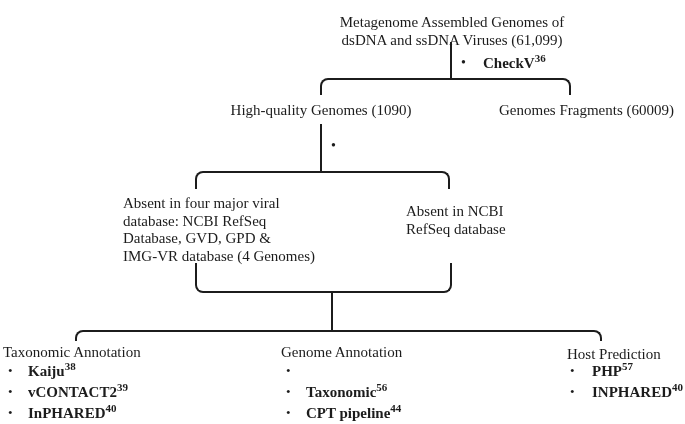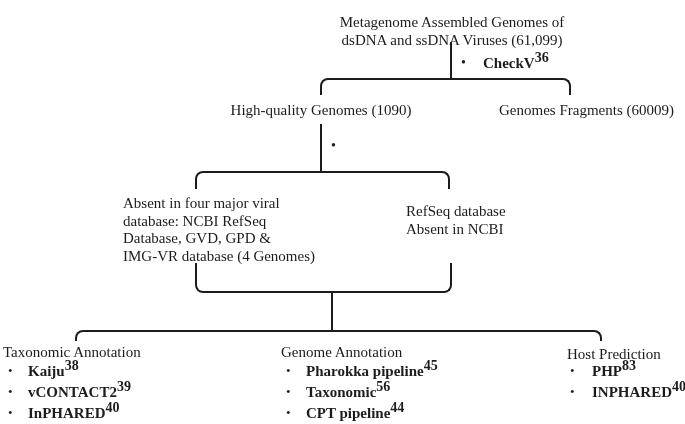--- a/index.html
+++ b/index.html
@@ -69,21 +69,21 @@
   }
   .bullet-row .bullet {
     font-weight: normal;
     font-size: 13px;
     flex: 0 0 auto;
   }
   .col1 .bullet { width: 20px; }
   .col2 .bullet { width: 20px; }
   .col3 .bullet { width: 22px; }
   sup {
-    font-size: 14px;
+    font-size: 11px;
     line-height: 0;
     vertical-align: super;
   }
 </style>
 </head>
 <body>
 
 <div class="node center" style="left:327px; top:5px; width:250px; line-height:18px;margin-top:8px;">
   <div>Metagenome Assembled Genomes of</div>
   <div>dsDNA and ssDNA Viruses (61,099)</div>
@@ -113,22 +113,22 @@
 
 <div class="bracket-down" style="left:195px; top:171px; width:255px; height:18px;"></div>
 
 <div class="node" style="left:123px; top:195px; width:195px;">
   <div>Absent in four major viral</div>
   <div>database: NCBI RefSeq</div>
   <div>Database, GVD, GPD &amp;</div>
   <div>IMG-VR database (4 Genomes)</div>
 </div>
 <div class="node" style="left:406px; top:203px; width:130px;">
+  <div>Absent in NCBI</div>
   <div>RefSeq database</div>
-  <div>Absent in NCBI</div>
 </div>
 
 <div class="bracket-up" style="left:195px; top:263px; width:257px; height:30px;"></div>
 
 <div class="vline" style="left:331px; top:291px; height:40px;"></div>
 
 <div class="bracket-down" style="left:75px; top:330px; width:527px; height:11px;"></div>
 
 <div class="col-title" style="left:3px; top:344px;">Taxonomic Annotation</div>
 <div class="col-list col1" style="left:8px; top:363px;">
@@ -143,35 +143,34 @@
   <div class="bullet-row">
     <span class="bullet">•</span>
     <span><span>InPHARED</span><sup>40</sup></span>
   </div>
 </div>
 
 <div class="col-title" style="left:281px; top:344px;">Genome Annotation</div>
 <div class="col-list col2" style="left:286px; top:363px;">
   <div class="bullet-row">
     <span class="bullet">•</span>
-    <span><span>Pharokka pipeline</span><sup>45</sup></span>
   </div>
   <div class="bullet-row">
     <span class="bullet">•</span>
     <span><span>Taxonomic</span><sup>56</sup></span>
   </div>
   <div class="bullet-row">
     <span class="bullet">•</span>
     <span><span>CPT pipeline</span><sup>44</sup></span>
   </div>
 </div>
 
 <div class="col-title" style="left:567px; top:346px;">Host Prediction</div>
 <div class="col-list col3" style="left:570px; top:363px;">
   <div class="bullet-row">
     <span class="bullet">•</span>
-    <span><span>PHP</span><sup>83</sup></span>
+    <span><span>PHP</span><sup>57</sup></span>
   </div>
   <div class="bullet-row">
     <span class="bullet">•</span>
     <span><span>INPHARED</span><sup>40</sup></span>
   </div>
 </div>
 
 </body></html>

